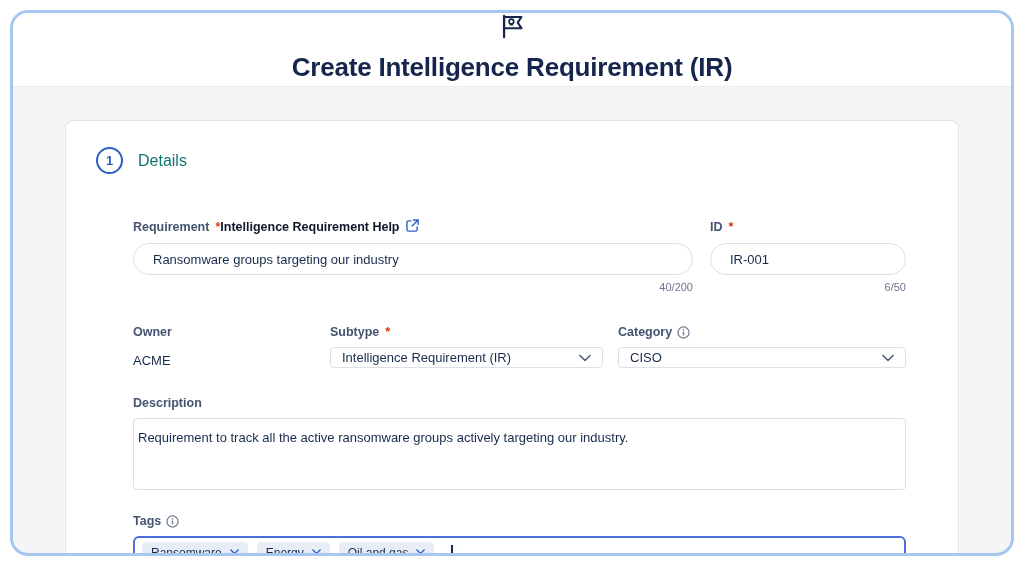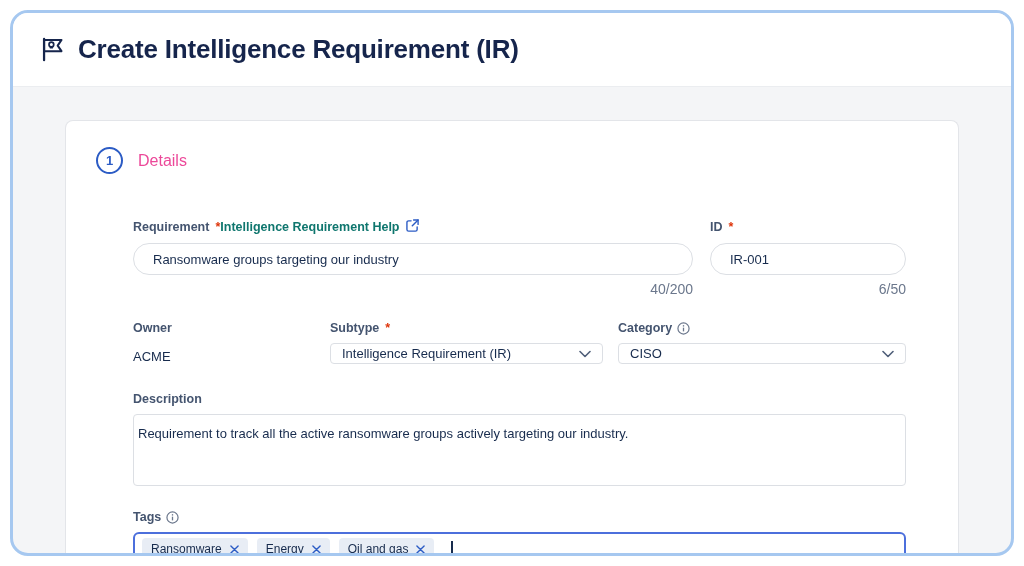--- a/index.html
+++ b/index.html
@@ -6,56 +6,56 @@
   html,body { width:1024px; height:566px; background:#ffffff;
     font-family:"Liberation Sans","DejaVu Sans",sans-serif; }
   .frame {
     width:1004px; height:546px; margin:10px;
     border:3px solid #a6c8f0; border-radius:18px;
     overflow:hidden; background:#f4f5f7;
   }
   .header {
     background:#ffffff; height:74px;
     display:flex; align-items:center; gap:12px;
-    padding:0 26px; border-bottom:1px solid #ebedf0;
+    padding:0 26px; border-bottom:1px solid #ebedf0;flex-direction:column;
   }
   .app-icon { display:flex; align-items:center; }
   .title { font-size:26px; font-weight:700; color:#16254c; letter-spacing:-0.2px; }
   .page-body { padding:33px 52px 0 52px; height:471px; }
   .card {
     background:#ffffff; border:1px solid #e3e5e9; border-bottom:none;
     border-radius:8px 8px 0 0; height:100%;
     padding:26px 0 0 0;
   }
   .step-row { display:flex; align-items:center; gap:15px; padding-left:30px; }
   .step-circle {
     width:27px; height:27px; border-radius:50%;
     border:2px solid #2c5cc5; color:#2c5cc5;
     display:flex; align-items:center; justify-content:center;
     font-size:13px; font-weight:600; background:#fff;
   }
-  .step-label { font-size:16px; color:#ec4899; }
+  .step-label { font-size:16px; color:#0f766e; }
   .form { margin:45px 52px 0 67px; }
   .label { font-size:12.5px; font-weight:600; color:#44546f; display:flex; align-items:center; gap:5px; }
   .req { color:#de350b; font-weight:700; margin-left:1px; }
   .label-row { display:flex; align-items:center; justify-content:flex-start; margin-bottom:8px; height:16px; }
   .top-grid { display:flex; gap:17px; }
   .col-req { flex:1; }
   .col-id { width:196px; }
   .text-input {
     width:100%; height:32px; border:1px solid #dcdfe4; border-radius:16px;
     padding:0 19px; font-size:13px; color:#172b4d; background:#fff; outline:none;
     font-family:inherit;
   }
-  .counter { text-align:right; font-size:14px; color:#6b778c; margin-top:6px; }
+  .counter { text-align:right; font-size:11px; color:#6b778c; margin-top:6px; }
   .help-link {
     display:flex; align-items:center; gap:6px;
-    font-size:12.5px; font-weight:600; color:#0f766e; text-decoration:none; cursor:pointer;
-  }
-  .row2 { display:flex; margin-top:24px; }
+    font-size:12.5px; font-weight:600; color:#0f172a; text-decoration:none; cursor:pointer;
+  }
+  .row2 { display:flex; margin-top:32px; }
   .col-owner { width:197px; }
   .col-subtype { width:273px; margin-right:15px; }
   .col-category { flex:1; }
   .plain-value { font-size:13px; color:#172b4d; margin-top:14px; }
   .select {
     margin-top:8px; height:21px; border:1px solid #dcdfe4; border-radius:4px;
     display:flex; align-items:center; justify-content:space-between;
     padding:0 11px; font-size:13px; color:#172b4d; background:#fff; cursor:pointer;
   }
   .desc-block { margin-top:28px; }

